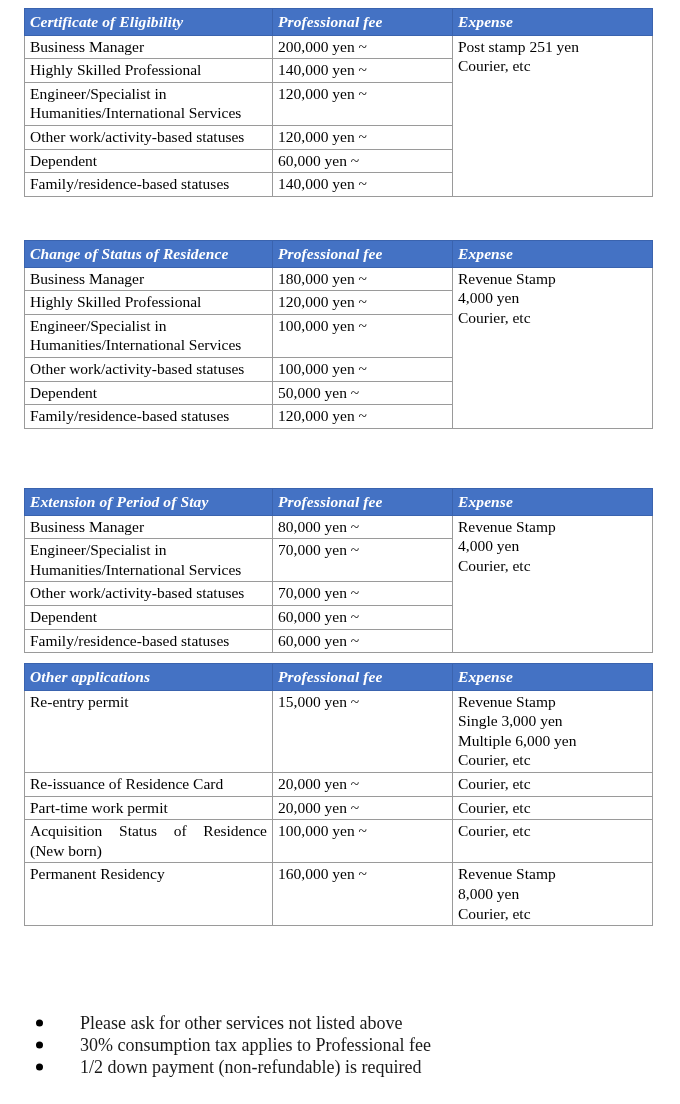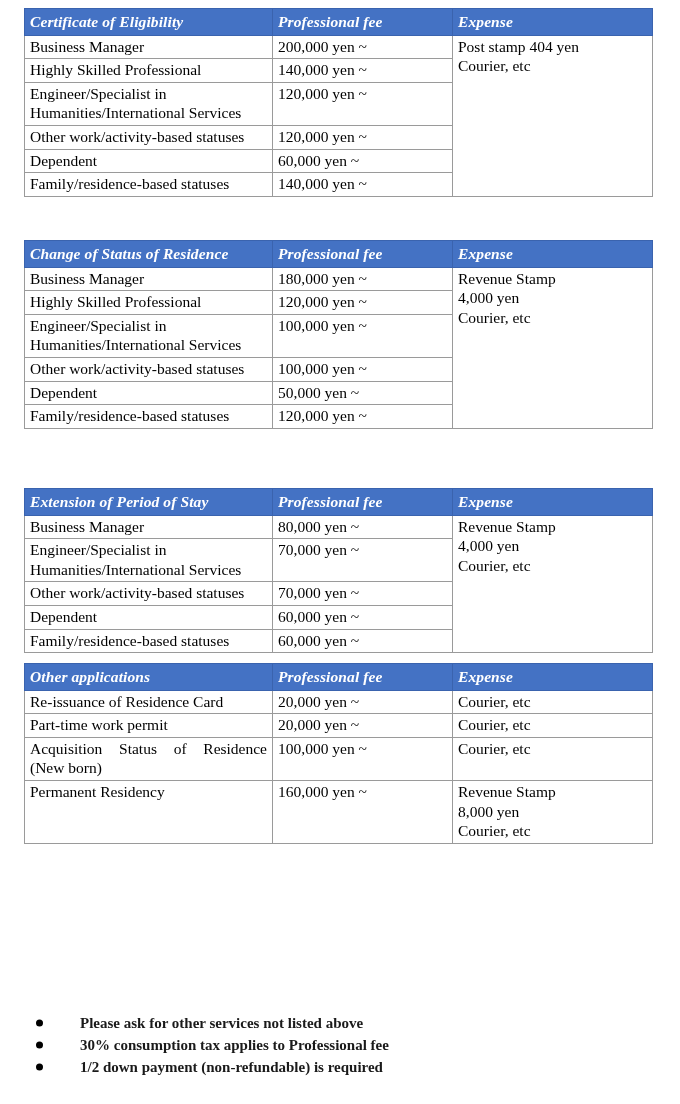--- a/index.html
+++ b/index.html
@@ -80,25 +80,25 @@
     position: absolute;
     left: 24px;
     top: 1012px;
     width: 620px;
     margin: 0;
     padding: 0;
     list-style: none;
   }
   .notes li {
     position: relative;
-    font-size: 15px;
+    font-size: 18px;
     line-height: 22px;
     padding-left: 56px;
     color: #1a1a1a;
-    font-weight: 700;
+    font-weight: 400;
   }
   .notes li .bullet {
     position: absolute;
     left: 12px;
     top: 50%;
     transform: translateY(-50%);
     width: 7px;
     height: 7px;
     border-radius: 50%;
     background: #000000;
@@ -121,21 +121,21 @@
         <th>Certificate of Eligibility</th>
         <th>Professional fee</th>
         <th>Expense</th>
       </tr>
     </thead>
     <tbody>
         <tr>
           <td class="status">Business Manager</td>
           <td class="fee">200,000 yen ~</td>
           <td class="expense cell-lines" rowspan="6">
-            <span>Post stamp 404 yen</span>
+            <span>Post stamp 251 yen</span>
             <span>Courier, etc</span>
           </td>
         </tr>
         <tr>
           <td class="status">Highly Skilled Professional</td>
           <td class="fee">140,000 yen ~</td>
         </tr>
         <tr>
           <td class="status">Engineer/Specialist in Humanities/International Services</td>
           <td class="fee">120,000 yen ~</td>
@@ -251,20 +251,30 @@
       </colgroup>
     <thead>
       <tr>
         <th>Other applications</th>
         <th>Professional fee</th>
         <th>Expense</th>
       </tr>
     </thead>
     <tbody>
         <tr>
+          <td class="status">Re-entry permit</td>
+          <td class="fee">15,000 yen ~</td>
+          <td class="expense cell-lines">
+            <span>Revenue Stamp</span>
+            <span>Single 3,000 yen</span>
+            <span>Multiple 6,000 yen</span>
+            <span>Courier, etc</span>
+          </td>
+        </tr>
+        <tr>
           <td class="status">Re-issuance of Residence Card</td>
           <td class="fee">20,000 yen ~</td>
           <td class="expense cell-lines">
             <span>Courier, etc</span>
           </td>
         </tr>
         <tr>
           <td class="status">Part-time work permit</td>
           <td class="fee">20,000 yen ~</td>
           <td class="expense cell-lines">

